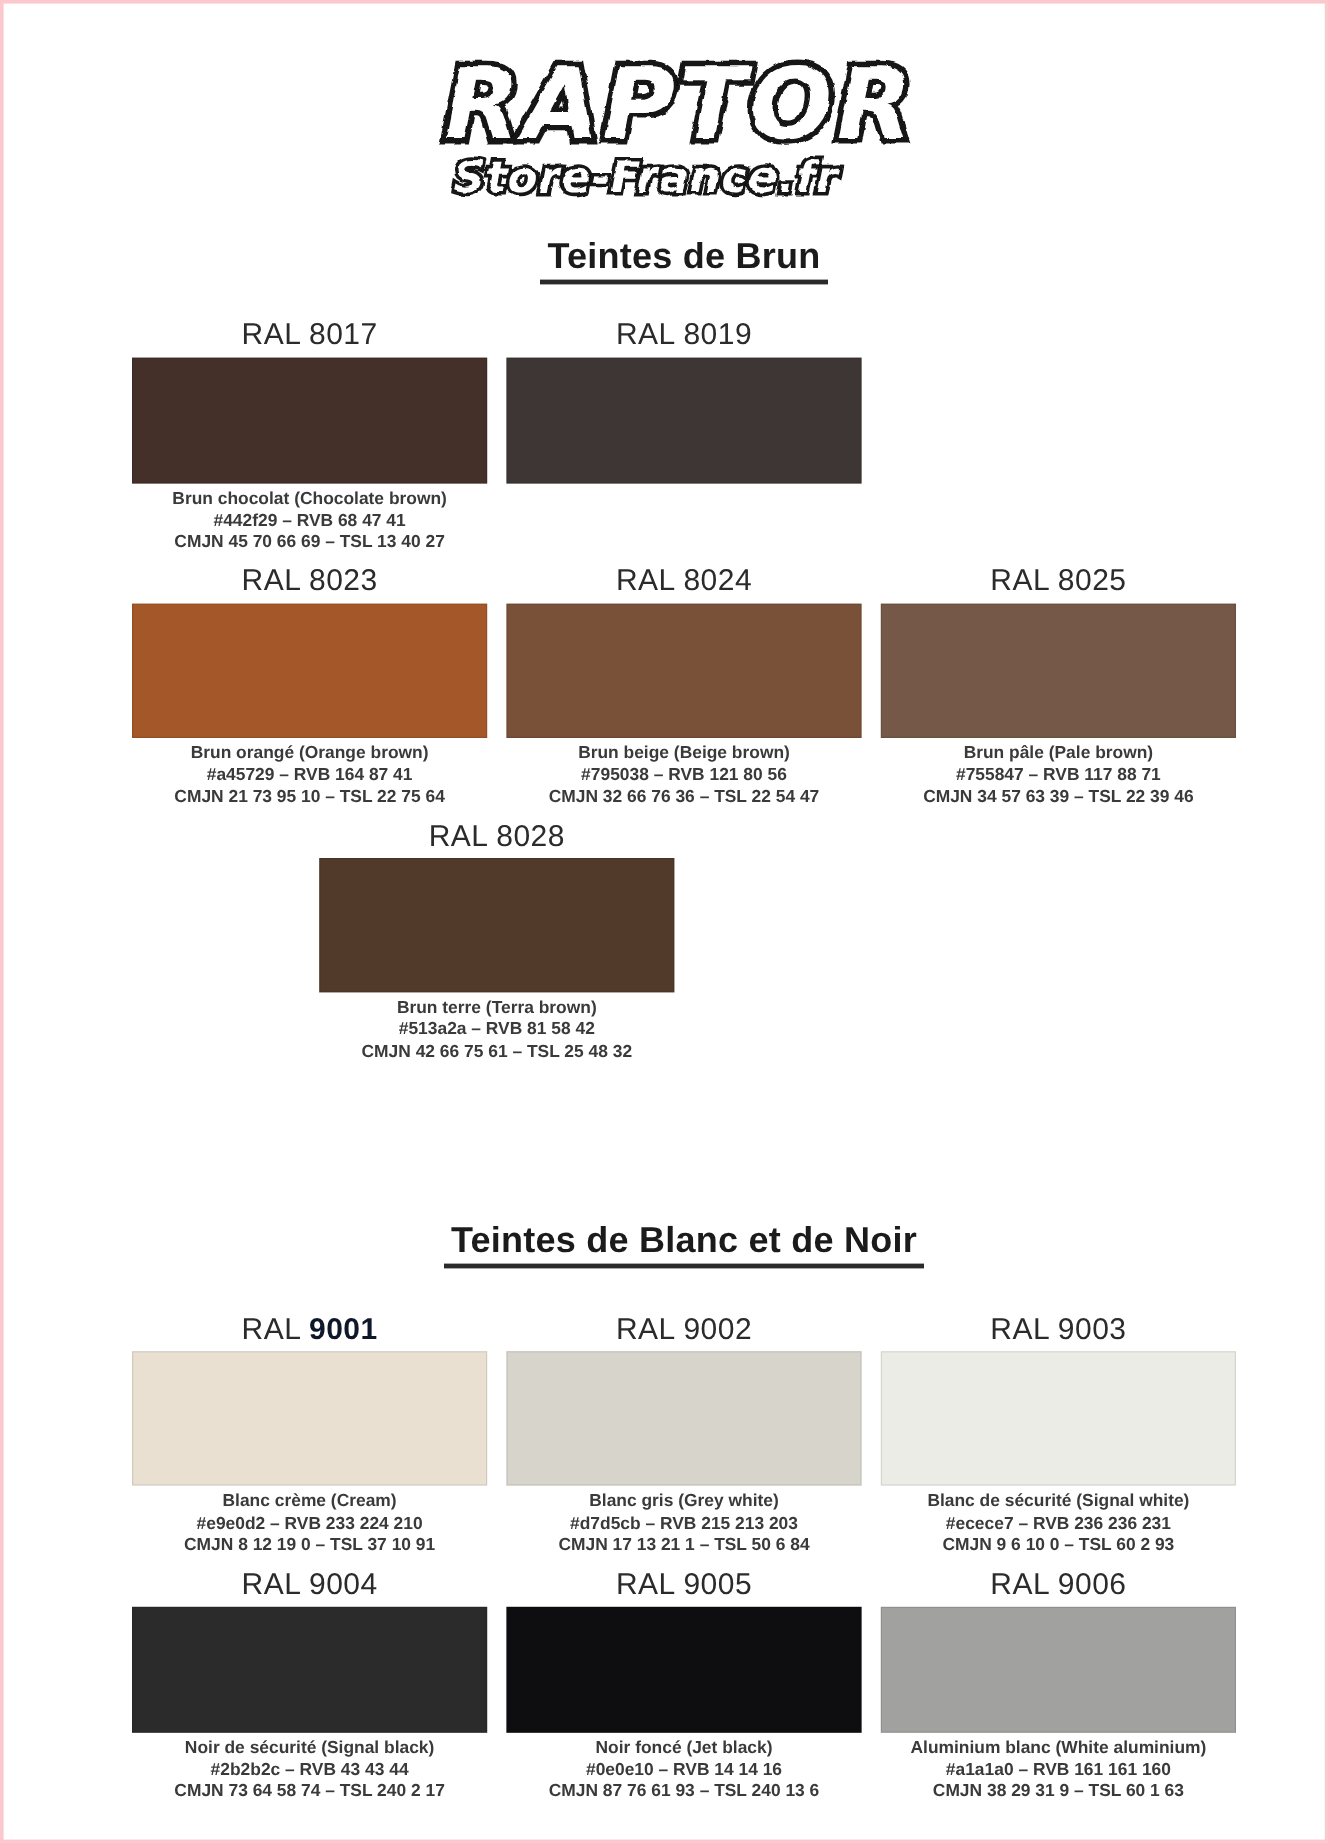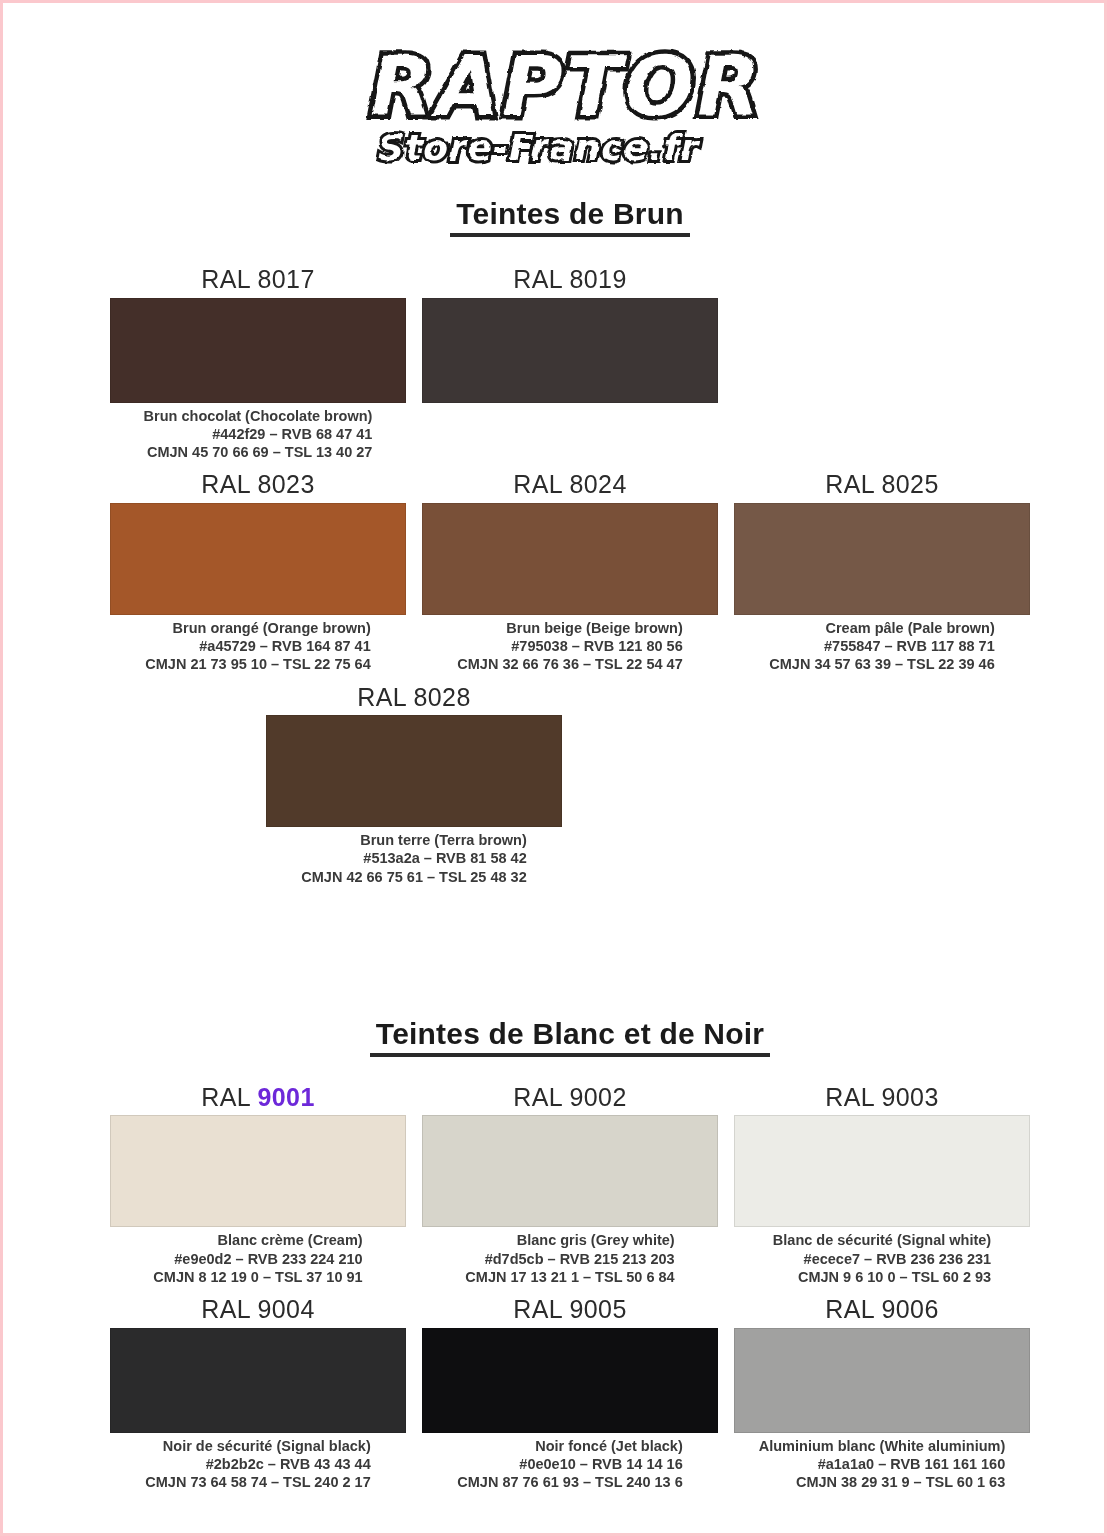--- a/index.html
+++ b/index.html
@@ -91,34 +91,34 @@
   .swatch {
     width: 296px;
     height: 105px;
     border: 1px solid rgba(0,0,0,0.10);
     box-sizing: border-box;
   }
   .swatch.tall {
     height: 112px;
   }
   .meta {
-    text-align: right;
+    text-align: center;
     font-size: 14.5px;
     line-height: 1.26;
     color: #3a3a3a;
     font-weight: bold;
     padding-top: 4px;
     padding-bottom: 3px;
     white-space: nowrap;
   }
   .meta .line { display: block; }
 
   
   .section-brun-head { margin-top: 4px; margin-bottom: 22px; }
-  .section-bn-head   { margin-top: 0px; margin-bottom: 20px; }
+  .section-bn-head   { margin-top: 0px; margin-bottom: 31px; }
 
   .gap-between { height: 128px; }
 
   .single-row {
     width: 920px;
     margin: 0 auto;
     display: grid;
     grid-template-columns: repeat(3, 296px);
     column-gap: 16px;
     justify-content: center;
@@ -202,21 +202,21 @@
       </div>
     </div>
 
     <div class="cell">
       <div class="ral-title">
         <span class="ral-word">RAL</span>
         <span class="ral-num">8025</span>
       </div>
       <div class="swatch tall" style="background-color: rgb(117, 88, 71);"></div>
       <div class="meta">
-        <span class="line">Cream pâle (Pale brown)</span>
+        <span class="line">Brun pâle (Pale brown)</span>
         <span class="line">#755847 – RVB 117 88 71</span>
         <span class="line">CMJN 34 57 63 39 – TSL 22 39 46</span>
       </div>
     </div>
   </div>
 
   <div class="single-row">
     <div class="cell" style="grid-column:1 / span 2; justify-self:center;">
       <div class="ral-title">
         <span class="ral-word">RAL</span>
@@ -235,21 +235,21 @@
 
   <div class="section-heading section-bn-head">
     <span class="htext">Teintes de Blanc et de Noir</span>
   </div>
 
   <div class="grid">
 
     <div class="cell">
       <div class="ral-title accent">
         <span class="ral-word">RAL</span>
-        <span class="ral-num" style="color: #6d28d9;">9001</span>
+        <span class="ral-num" style="color: #0f172a;">9001</span>
       </div>
       <div class="swatch tall" style="background-color: rgb(233, 224, 210);"></div>
       <div class="meta">
         <span class="line">Blanc crème (Cream)</span>
         <span class="line">#e9e0d2 – RVB 233 224 210</span>
         <span class="line">CMJN 8 12 19 0 – TSL 37 10 91</span>
       </div>
     </div>
 
     <div class="cell">

